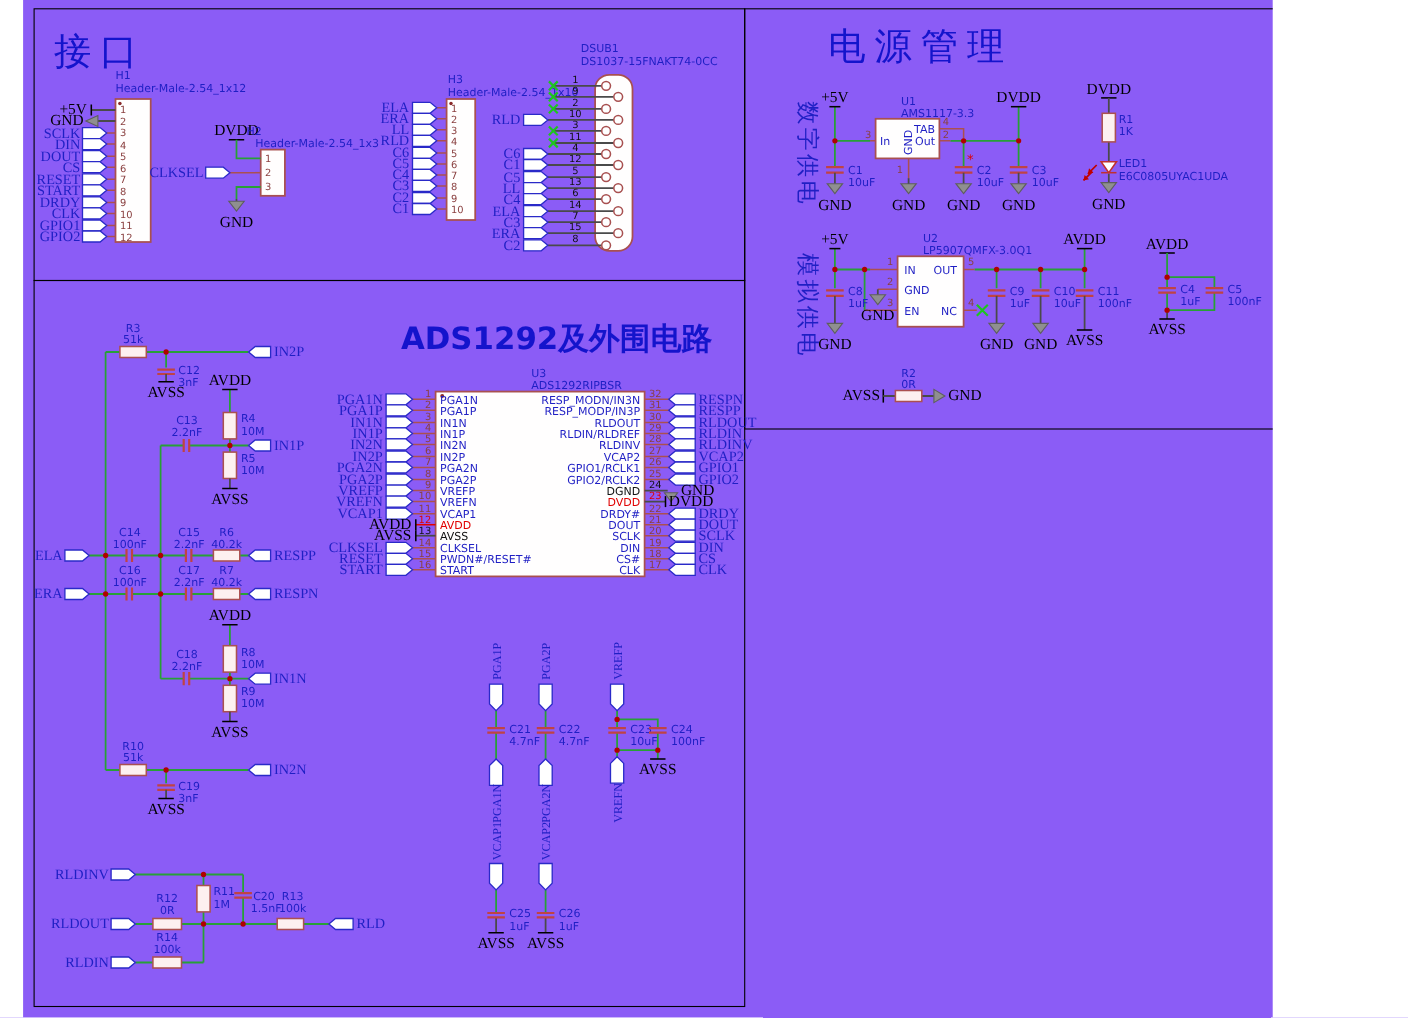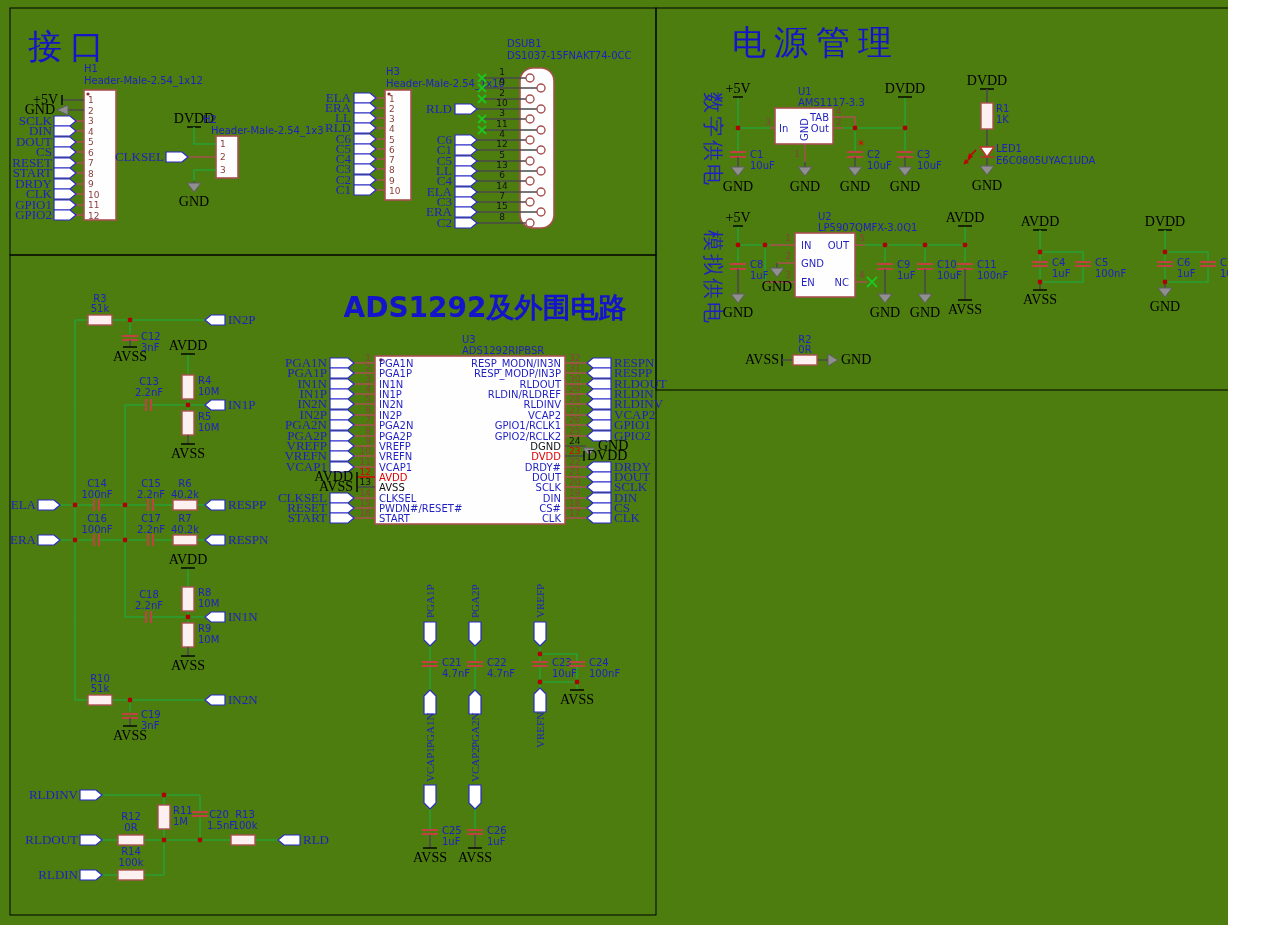--- a/index.html
+++ b/index.html
@@ -1,16 +1,16 @@
 <!DOCTYPE html>
 <html><head>
 <meta charset="utf-8">
 <style>
   html,body{margin:0;padding:0;background:#fff;}
-  #sheet{position:relative;width:1228px;height:925px;background:#4d7c0f;overflow:hidden;}
+  #sheet{position:relative;width:1136px;height:925px;background:#8b5cf6;overflow:hidden;margin-left:21px;}
   svg text{font-family:"DejaVu Sans","Liberation Sans",sans-serif;}
   .sv{font-size:10px;fill:#1f1fc4;}
   .in{font-size:10px;fill:#1f1fc4;}
   .inb{font-size:10px;fill:#111;}
   .inr{font-size:10px;fill:#e00000;}
   .pn{font-size:9px;fill:#8a4040;}
   .pnb{font-size:9px;fill:#111;}
   .pnr{font-size:9px;fill:#e00000;}
   .net{font-family:"Liberation Serif","DejaVu Serif",serif;font-size:14px;fill:#000;}
   .port{font-family:"Liberation Serif","DejaVu Serif",serif;font-size:13px;fill:#1f1fc4;}

